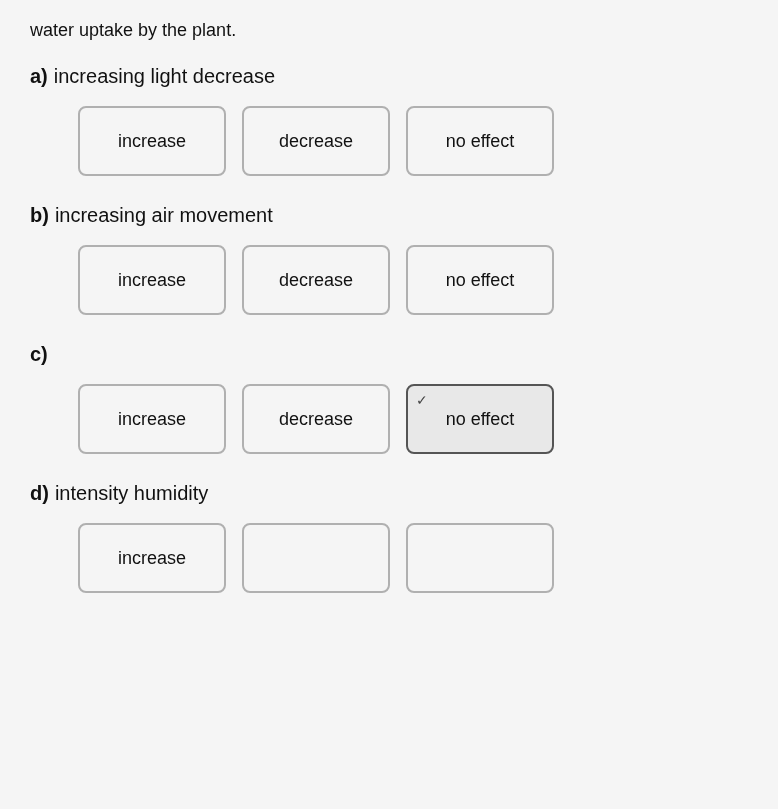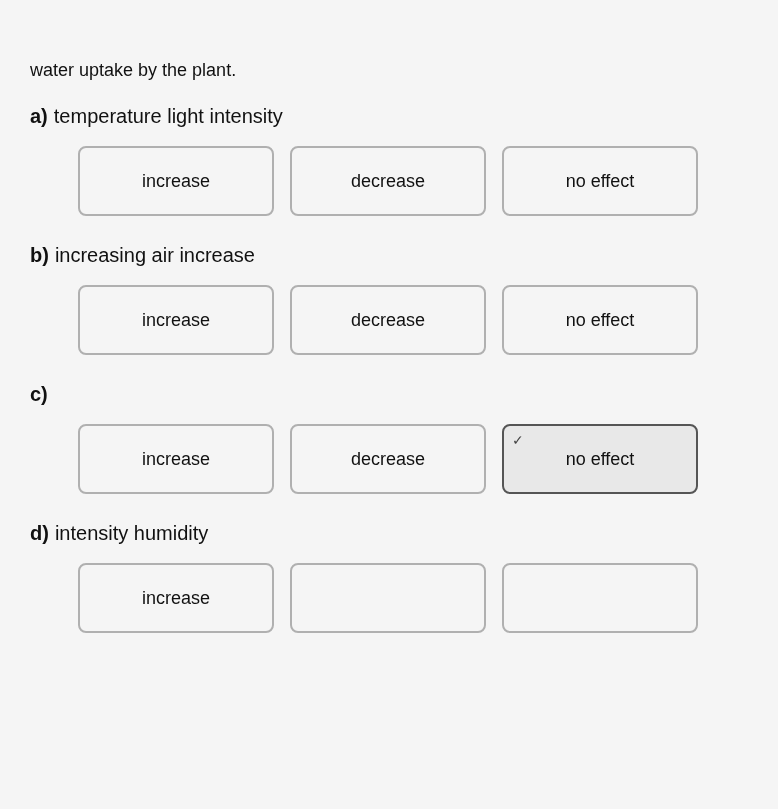--- a/index.html
+++ b/index.html
@@ -14,21 +14,20 @@
       width: 778px;
       min-height: 809px;
       padding: 20px 30px;
       color: #111;
     }
 
     .intro-text {
       font-size: 18px;
       margin-bottom: 24px;
       color: #111;
-      margin-top: 40px;
     }
 
     .question-section {
       margin-bottom: 28px;
     }
 
     .question-label {
       font-size: 20px;
       font-weight: bold;
       margin-bottom: 18px;
@@ -51,21 +50,21 @@
       display: flex;
       gap: 16px;
       margin-left: 48px;
       margin-bottom: 8px;
     }
 
     .option-btn {
       background: #f5f5f5;
       border: 2px solid #b0b0b0;
       border-radius: 8px;
-      width: 196px;
+      width: 148px;
       height: 70px;
       font-size: 18px;
       color: #111;
       cursor: pointer;
       display: flex;
       align-items: center;
       justify-content: center;
       position: relative;
     }
 
@@ -84,33 +83,33 @@
     }
   </style>
 </head>
 <body>
 
 <div class="intro-text">water uptake by the plant.</div>
 
 <div class="question-section">
   <div class="question-label">
     <span class="letter">a)</span>
-    <span class="question-text">temperature light intensity</span>
+    <span class="question-text">increasing light decrease</span>
   </div>
   <div class="options-row">
     <button class="option-btn">increase</button>
     <button class="option-btn">decrease</button>
     <button class="option-btn">no effect</button>
   </div>
 </div>
 
 <div class="question-section">
   <div class="question-label">
     <span class="letter">b)</span>
-    <span class="question-text">increasing air increase</span>
+    <span class="question-text">increasing air movement</span>
   </div>
   <div class="options-row">
     <button class="option-btn">increase</button>
     <button class="option-btn">decrease</button>
     <button class="option-btn">no effect</button>
   </div>
 </div>
 
 <div class="question-section">
   <div class="question-label">

